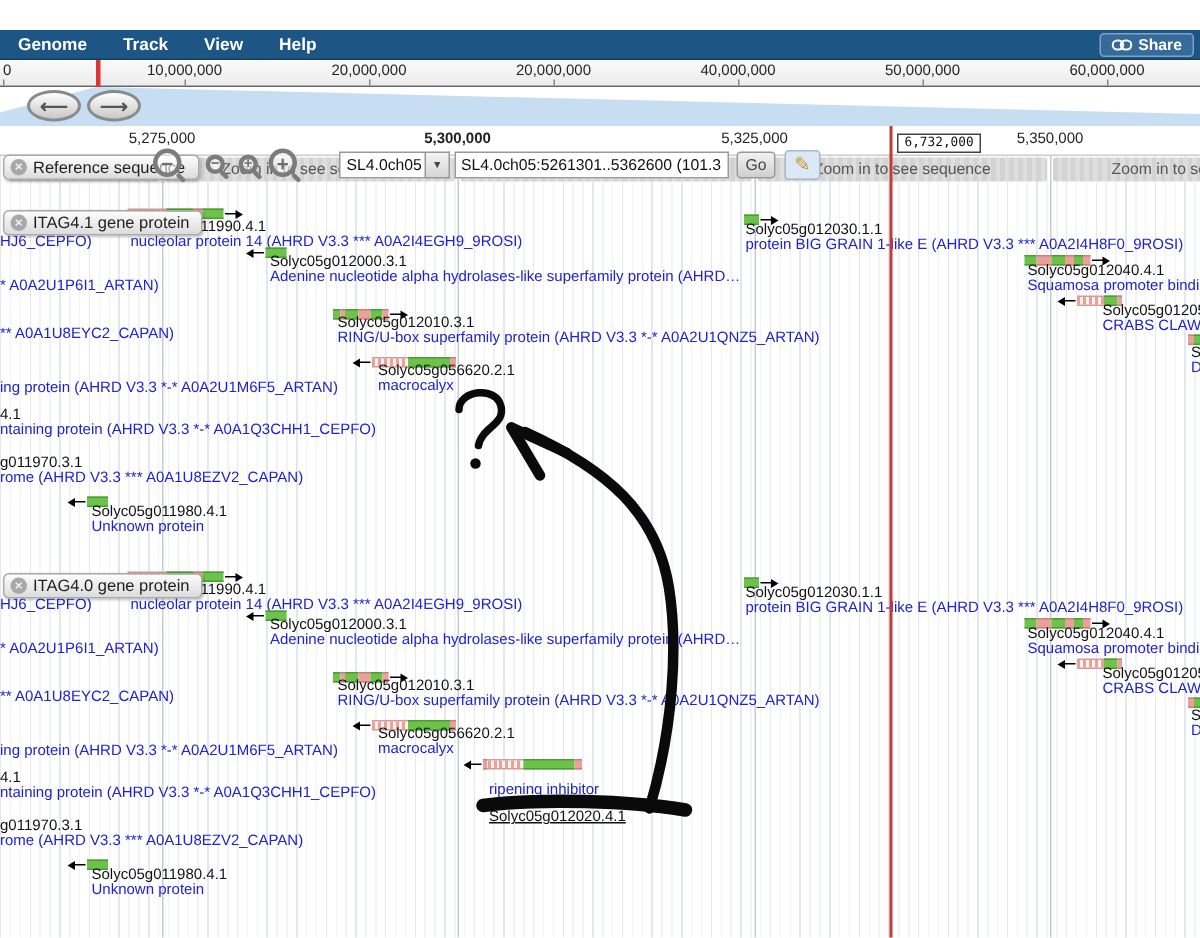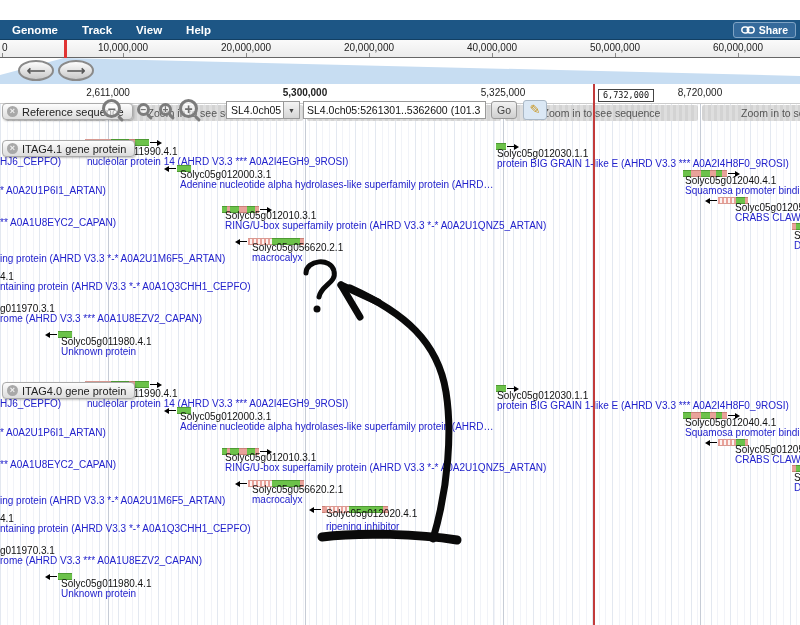--- a/index.html
+++ b/index.html
@@ -143,24 +143,24 @@
     <div class="mag mag-sm" style="left:159px;">+</div>
     <div class="mag mag-big" style="left:179px;">+</div>
     <div id="chrom-select">SL4.0ch05</div>
     <div id="chrom-arrow">▼</div>
     <input id="loc-input" value="SL4.0ch05:5261301..5362600 (101.3 Kb)" style="">
     <div id="go-btn">Go</div>
     <div id="pen-btn"><span>✎</span></div>
   </div>
 
   <div id="main-ruler">
-      <div class="mr-label" style="left: 108px;">2,611,000</div>
+      <div class="mr-label" style="left: 108px;">5,275,000</div>
       <div class="mr-label" style="left: 305px; font-weight: bold;">5,300,000</div>
       <div class="mr-label" style="left: 503px;">5,325,000</div>
-      <div class="mr-label" style="left: 700px;">8,720,000</div>
+      <div class="mr-label" style="left: 700px;">5,350,000</div>
     </div>
 
   <div id="canvas"></div>
 
   <div class="track-tab" style="top:83px;">
     <span class="close-icon">×</span>
     <span class="tab-label">Reference sequence</span>
   </div>
 
   <div id="red-line" style="left:593px;"></div>
@@ -332,21 +332,21 @@
       <span class="seg seg-p" style="width: 4px;"></span>
       <span class="seg seg-g" style="width: 5px;"></span>
     </div>
     <div class="glyph" style="left: 322px; top: 486px;">
       <span class="seg seg-p" style="width: 3px;"></span>
       <span class="seg seg-h" style="width: 24px;"></span>
       <span class="seg seg-g" style="width: 34px;"></span>
       <span class="seg seg-p" style="width: 5px;"></span>
       <span class="strand strand-l"></span>
     </div>
-    <div class="gene-id" style="left: 326px; top: 489px;">Solyc05g012020.4.1</div>
+    <div class="gene-id" style="left: 326px; top: 520px; text-decoration: underline;">Solyc05g012020.4.1</div>
     <div class="gene-desc" style="left: 326px; top: 502px;">ripening inhibitor</div>
     <div class="glyph" style="left: 58px; top: 553px;">
       <span class="seg seg-g" style="width: 14px;"></span>
       <span class="strand strand-l"></span>
     </div>
     <div class="gene-id" style="left: 61px; top: 559px;">Solyc05g011980.4.1</div>
     <div class="gene-desc" style="left: 61px; top: 569px;">Unknown protein</div>
     <div class="gene-desc partial" style="left: 0px; top: 379px;">HJ6_CEPFO)</div>
     <div class="gene-desc partial" style="left: 0px; top: 408px;">* A0A2U1P6I1_ARTAN)</div>
     <div class="gene-desc partial" style="left: 0px; top: 440px;">** A0A1U8EYC2_CAPAN)</div>

